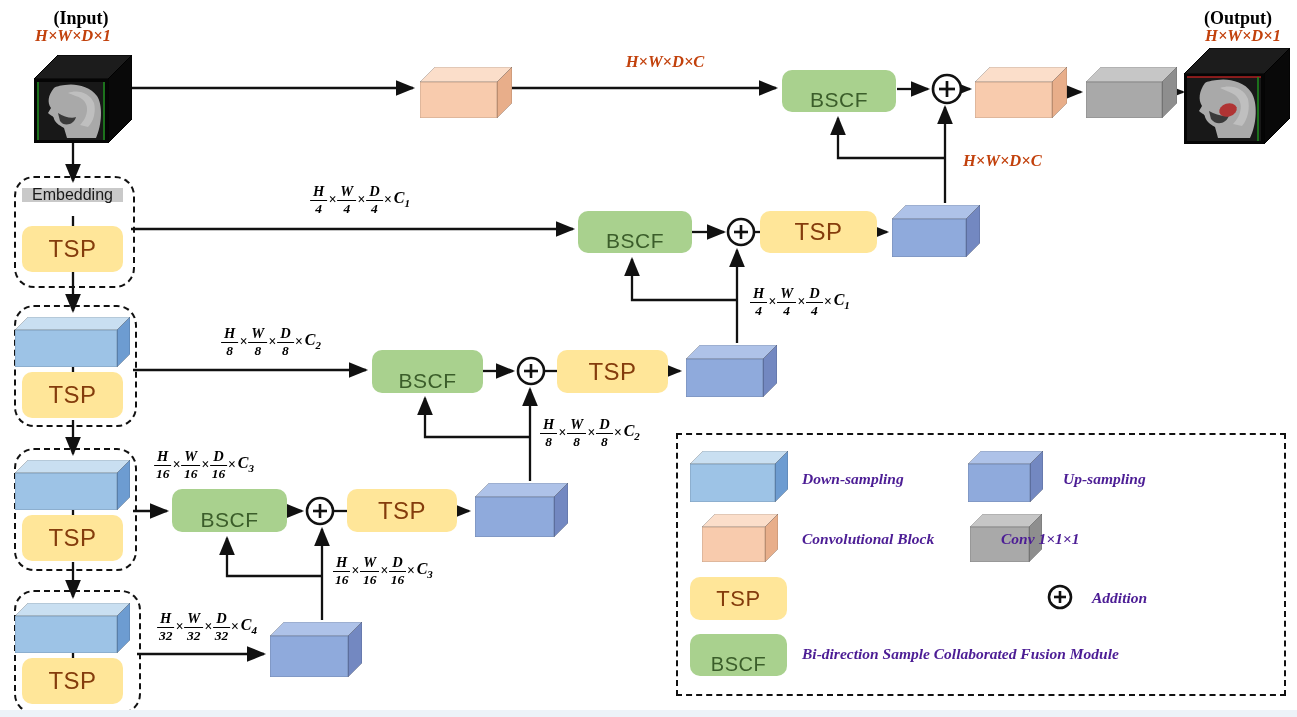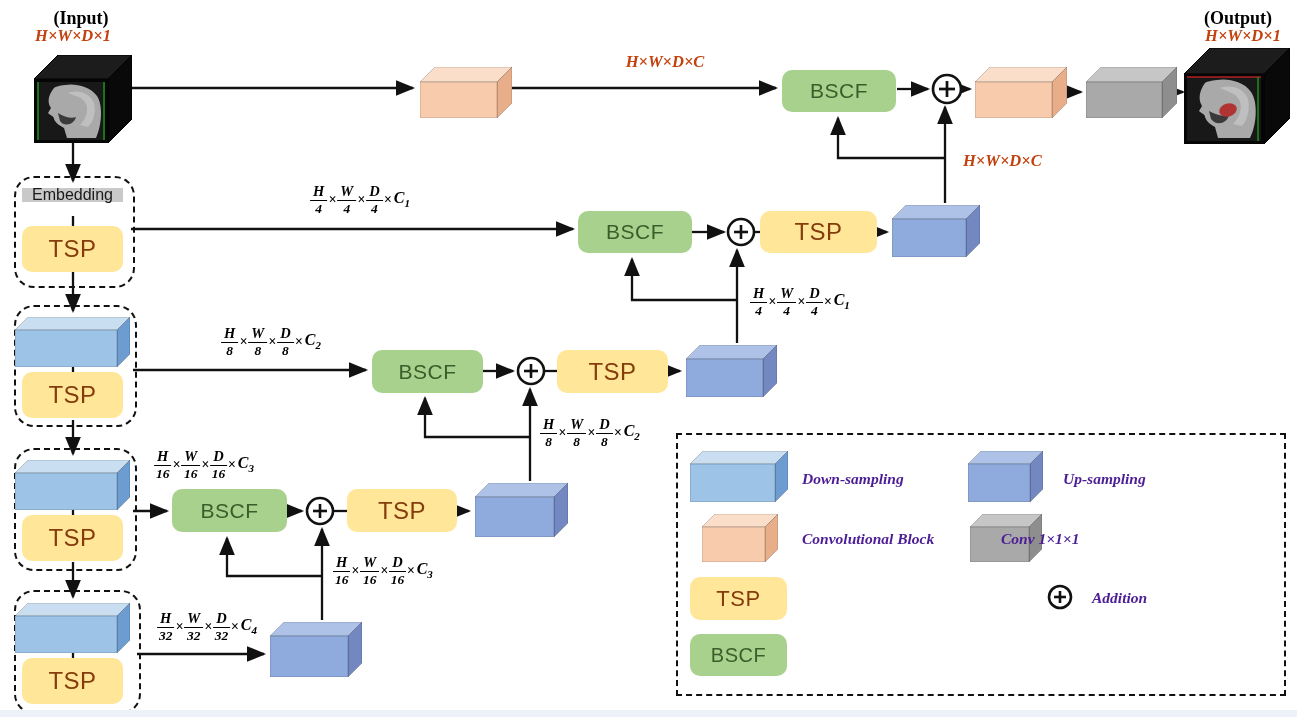--- a/index.html
+++ b/index.html
@@ -2,21 +2,21 @@
 <html style="--down-front: #9DC3E6; --down-top: #C9DFF1; --down-side: #6D9CD1; --up-front: #8FAADC; --up-top: #AEC2E8; --up-side: #7388C1; --conv-front: #F8CBAD; --conv-top: #FBDECA; --conv-side: #E8AE8A; --gray-front: #A9A9A9; --gray-top: #C6C6C6; --gray-side: #8E8E8E; --tsp-fill: #FFE699; --tsp-text: #843C0C; --bscf-fill: #A9D18E; --bscf-text: #3B5D2A; --embed-fill: #C9C9C9; --line: #111111;"><head>
 <meta charset="utf-8">
 <style>
   html,body{margin:0;padding:0;background:#fff;}
   #canvas{position:relative;width:1297px;height:717px;background:#ffffff;overflow:hidden;
           font-family:"Liberation Sans",sans-serif;}
   #wires{position:absolute;left:0;top:0;z-index:1;}
   .abs{position:absolute;z-index:2;}
   .module{display:flex;align-items:center;justify-content:center;border-radius:10px;box-sizing:border-box;}
   .tsp{background:var(--tsp-fill);color:var(--tsp-text);font-size:24px;letter-spacing:.5px;}
-  .bscf{background:var(--bscf-fill);color:var(--bscf-text);font-size:21px;letter-spacing:.5px;}
+  .bscf{background:var(--bscf-fill);color:var(--bscf-text);font-size:21px;letter-spacing:.5px;align-items:flex-end;}
   .embed{background:var(--embed-fill);color:#1a1a1a;font-size:16px;border-radius:0;}
   .group{border:2.2px dashed #111;border-radius:20px;background:transparent;}
   .legendbox{border:2.6px dashed #111;}
   .cap{font-family:"Liberation Serif",serif;font-weight:bold;font-size:18px;color:#000;white-space:nowrap;}
   .dimtxt{font-family:"Liberation Serif",serif;font-weight:bold;font-style:italic;font-size:16.5px;color:#c2410c;white-space:nowrap;}
   .ctr{transform:translateX(-50%);}
   .fraclab{display:flex;align-items:center;font-family:"Liberation Serif",serif;font-weight:bold;font-style:italic;color:#000;white-space:nowrap;}
   .fr{display:inline-flex;flex-direction:column;align-items:center;line-height:1;}
   .fn{font-size:14.5px;border-bottom:1.8px solid #000;padding:0 3px 1px 3px;}
   .fd{font-size:13.5px;padding-top:1px;}
@@ -397,15 +397,16 @@
 
   <div class="abs module tsp" style="left:690px;top:577px;width:97px;height:43px;font-size:22px">
       <span>TSP</span>
     </div>
 
   <div class="abs leglab" style="left:1092px;top:589px">Addition</div>
 
   <div class="abs module bscf" style="left:690px;top:634px;width:97px;height:42px;font-size:20px">
       <span>BSCF</span>
     </div>
+  <div class="abs leglab" style="left:802px;top:645px">Bi-direction Sample Collaborated Fusion Module</div>
 
   <div class="abs botstrip" style="left:0;top:710px;width:1297px;height:7px"></div>
 </div>
 
 </body></html>

